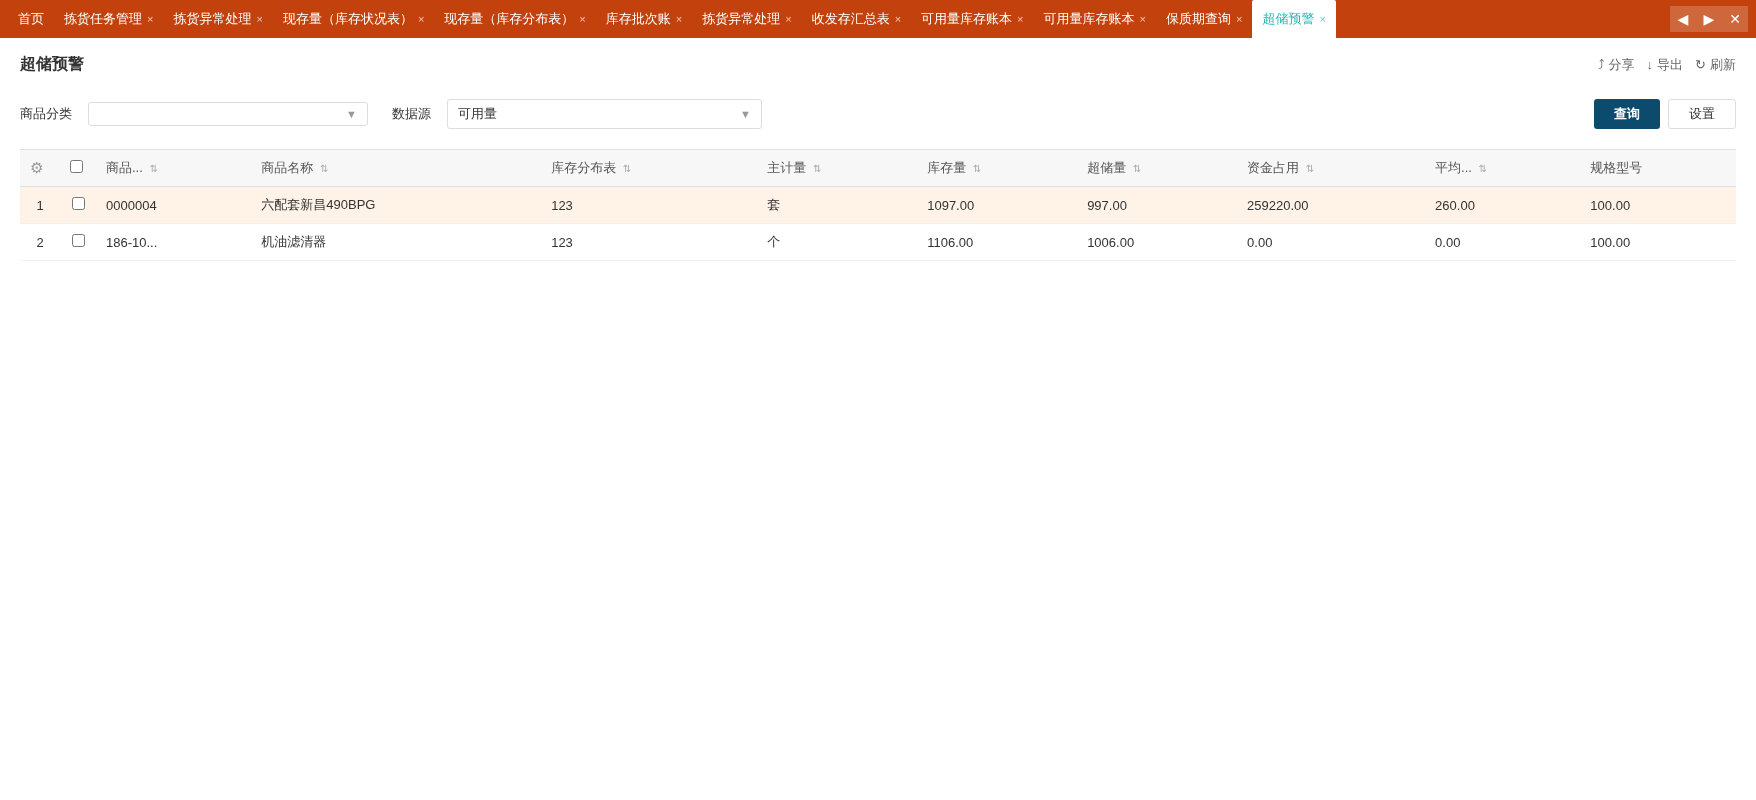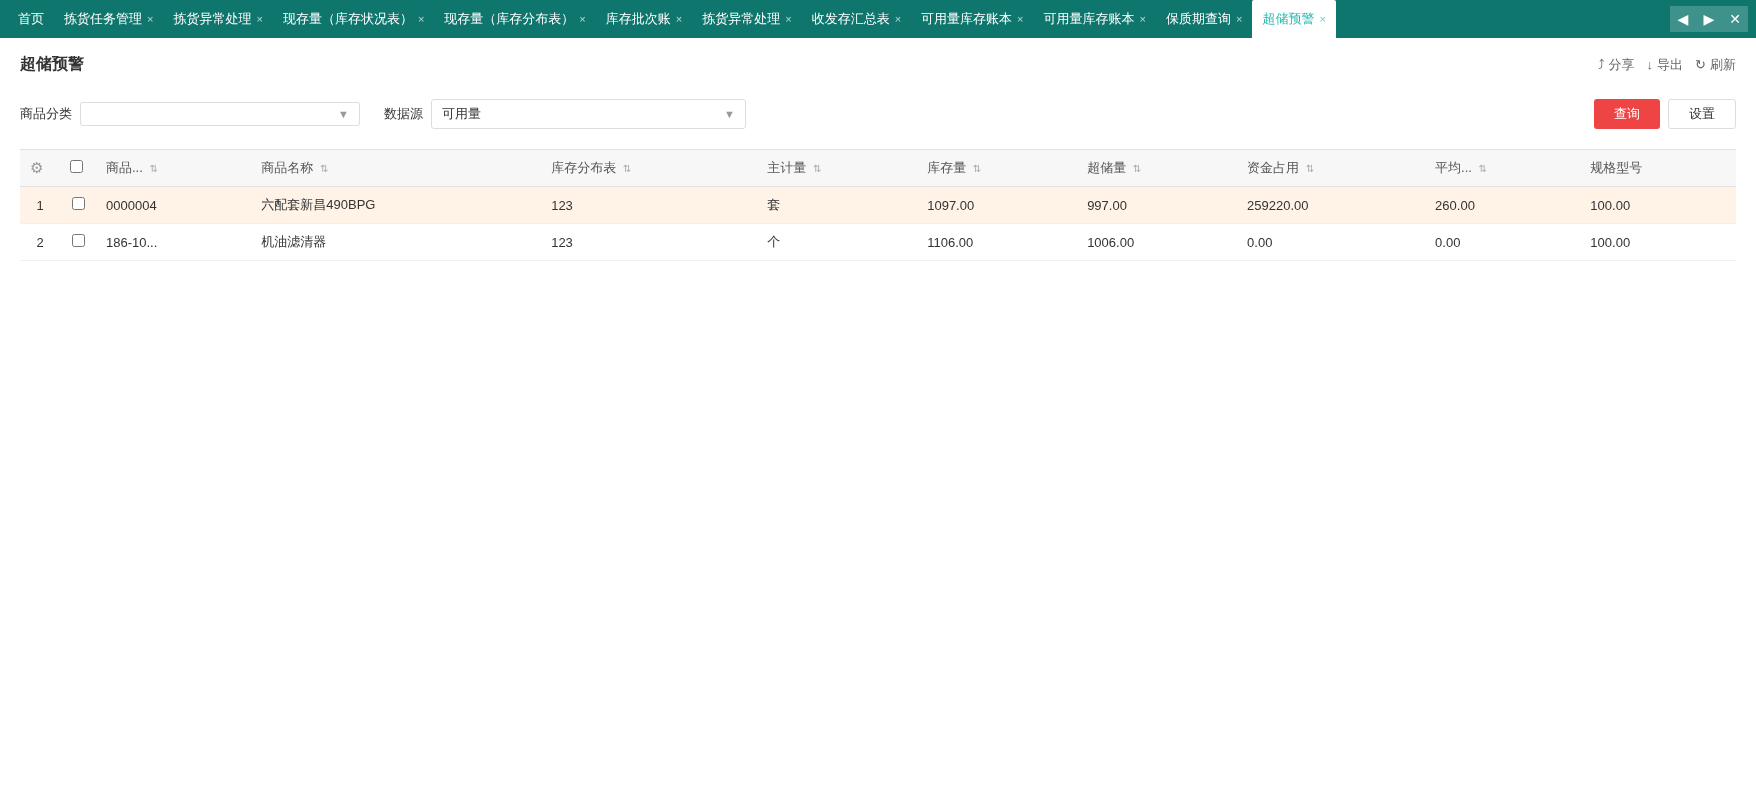--- a/index.html
+++ b/index.html
@@ -2,21 +2,21 @@
 <html><head>
   <meta charset="utf-8">
   <style>
     * { box-sizing: border-box; margin: 0; padding: 0; }
     body { font-family: 'Microsoft YaHei', Arial, sans-serif; font-size: 13px; background: #f5f5f5; color: #333; }
 
     
     .top-nav {
       display: flex;
       align-items: center;
-      background: #0f766e;
+      background: #c2410c;
       height: 38px;
       padding: 0 8px;
       overflow: hidden;
     }
     .top-nav .nav-item {
       display: flex;
       align-items: center;
       padding: 0 10px;
       height: 38px;
       color: #fff;
@@ -91,21 +91,21 @@
     .filter-row {
       display: flex;
       align-items: center;
       gap: 24px;
       margin-bottom: 12px;
       padding: 8px 0;
     }
     .filter-item {
       display: flex;
       align-items: center;
-      gap: 8px;
+      gap: 16px;
     }
     .filter-label {
       font-size: 13px;
       color: #333;
       white-space: nowrap;
     }
     .filter-select {
       display: flex;
       align-items: center;
       border: 1px solid #ddd;
@@ -119,27 +119,28 @@
       justify-content: space-between;
     }
     .filter-select .arrow { color: #999; font-size: 11px; }
 
     .action-buttons {
       display: flex;
       gap: 8px;
       margin-left: auto;
     }
     .btn-primary {
-      background: #ef4444;
+      background: #0c4a6e;
       color: #fff;
       border: none;
       border-radius: 3px;
       padding: 6px 20px;
       cursor: pointer;
       font-size: 13px;
+      font-weight: bold;
     }
     .btn-secondary {
       background: #fff;
       color: #333;
       border: 1px solid #ddd;
       border-radius: 3px;
       padding: 0 20px;
       cursor: pointer;
       font-size: 13px;
     }

